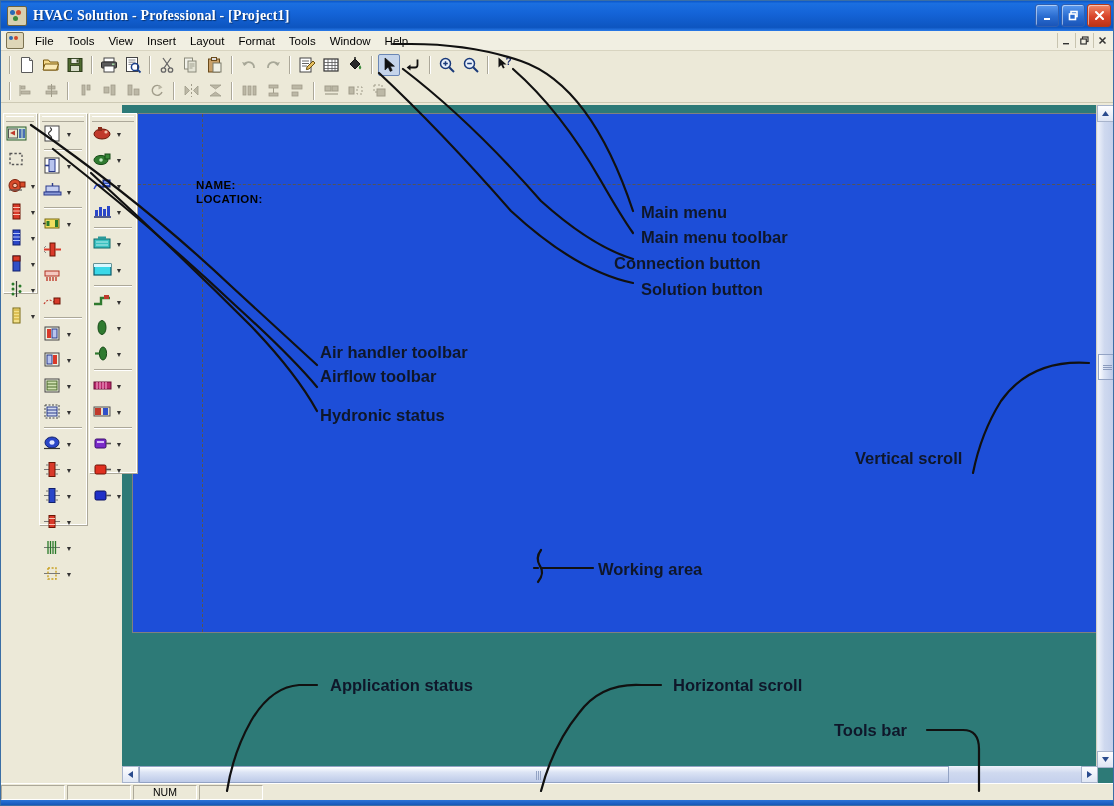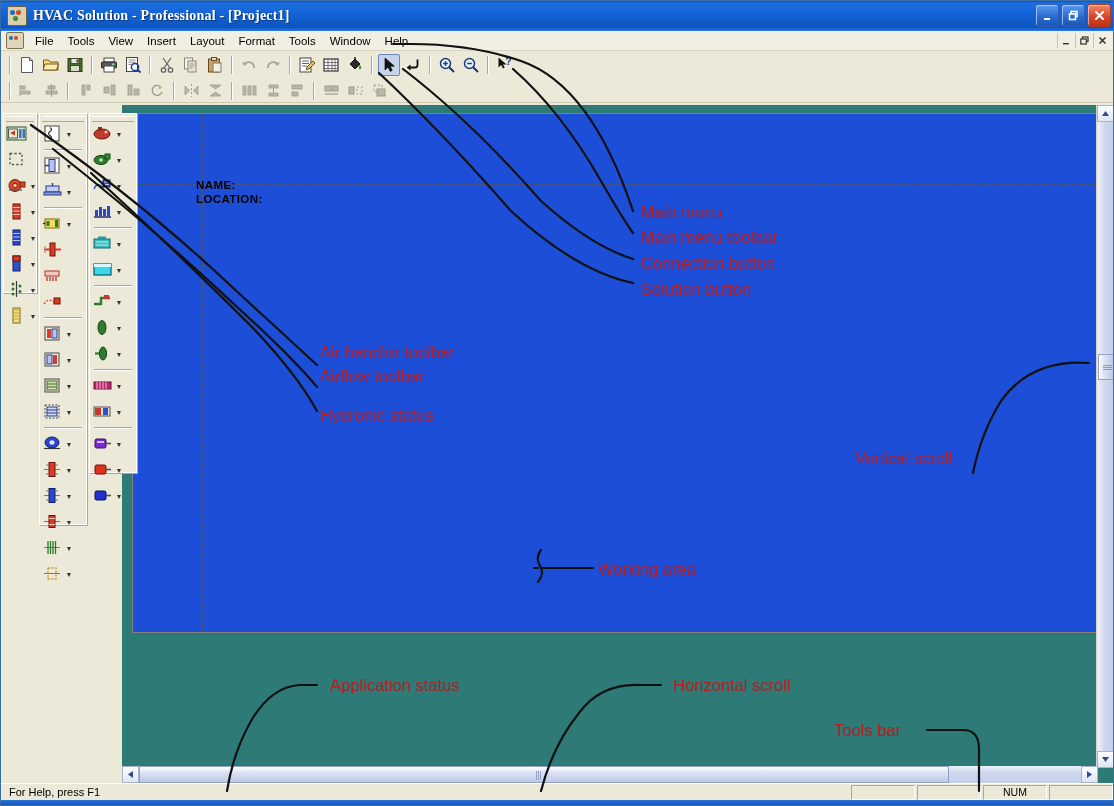--- a/index.html
+++ b/index.html
@@ -219,21 +219,21 @@
   }
 
   
   .anno{
     position:absolute;left:0;top:0;width:1114px;height:806px;
     pointer-events:none;
   }
   .anno svg{position:absolute;left:0;top:0;}
   .alabel{
     position:absolute;font-family:"Liberation Sans",sans-serif;
-    font-size:16.5px;color:#b91c1c;white-space:nowrap;line-height:1;
+    font-size:16.5px;color:#0f172a;white-space:nowrap;line-height:1;font-weight:bold;
   }
 </style>
 </head>
 <body>
 
 <div class="app">
 
   <div class="titlebar">
     <div class="title-ico"></div>
     <div class="title-text">HVAC Solution - Professional - [Project1]</div>
@@ -991,21 +991,20 @@
       </div>
     </div>
     <div class="hs-btn" style="right:0">
       <svg width="7" height="9" viewBox="0 0 7 9">
           <path d="M1 1 L6 4.5 L1 8 Z" fill="#2a4b8d"></path>
         </svg>
     </div>
   </div>
 
   <div class="statusbar">
-    <div class="sb-text">For Help, press F1</div>
     <div class="sb-pane"></div>
     <div class="sb-pane"></div>
     <div class="sb-pane">NUM</div>
     <div class="sb-pane"></div>
   </div>
 
   <div class="taskstrip"></div>
 
   <div class="anno">
     <svg width="1114" height="806">
@@ -1033,21 +1032,21 @@
         <path d="M316 684 H298 Q270 686 250 720 Q232 752 226 790"></path>
 
         <path d="M660 684 H640 Q600 682 578 712 Q552 744 540 790"></path>
 
         <path d="M926 729 H962 Q978 729 978 748 L978 790"></path>
       </g>
     </svg>
 
     <div class="alabel" style="left:640px;top:203px;">Main menu</div>
     <div class="alabel" style="left:640px;top:228px;">Main menu toolbar</div>
-    <div class="alabel" style="left:640px;top:254px;">Connection button</div>
+    <div class="alabel" style="left:613px;top:254px;">Connection button</div>
     <div class="alabel" style="left:640px;top:280px;">Solution button</div>
 
     <div class="alabel" style="left:319px;top:343px;">Air handler toolbar</div>
     <div class="alabel" style="left:319px;top:367px;">Airflow toolbar</div>
     <div class="alabel" style="left:319px;top:406px;">Hydronic status</div>
 
     <div class="alabel" style="left:838px;top:449px;margin-left:16px;">Vertical scroll</div>
     <div class="alabel" style="left:597px;top:560px;">Working area</div>
     <div class="alabel" style="left:329px;top:676px;">Application status</div>
     <div class="alabel" style="left:672px;top:676px;">Horizontal scroll</div>

